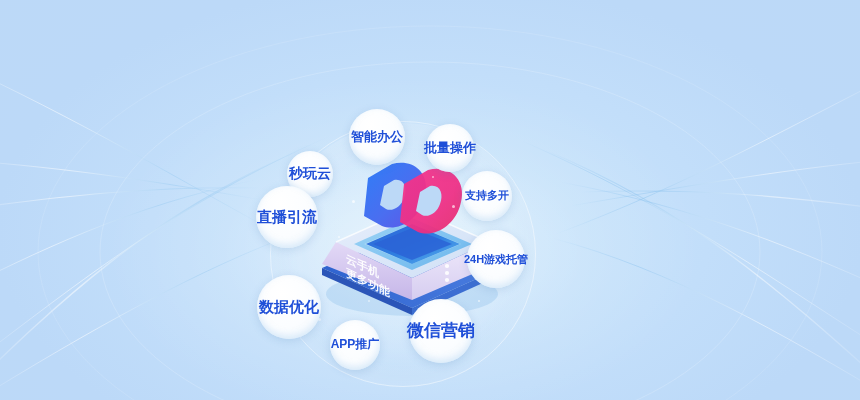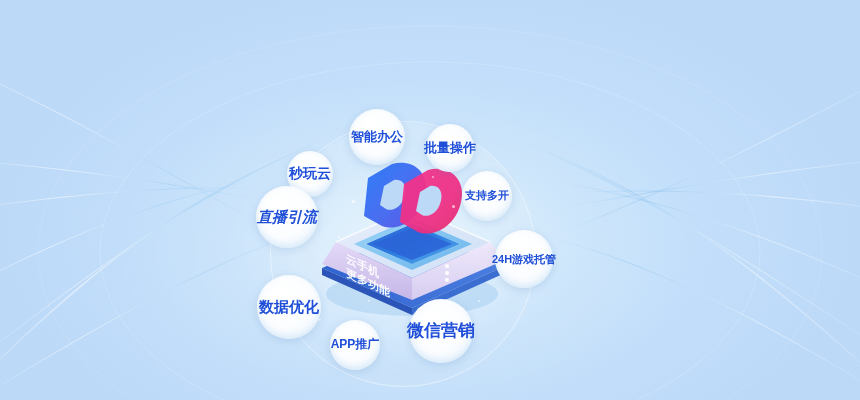--- a/index.html
+++ b/index.html
@@ -217,35 +217,35 @@
         <span>办公</span>
       </div>
       <div class="bubble" style="left: 426px; top: 124px; width: 48px; height: 48px; font-size: 13px; color: rgb(31, 79, 216);">
         <span>批量</span>
         <span>操作</span>
       </div>
       <div class="bubble" style="left: 462px; top: 171px; width: 50px; height: 50px; font-size: 11px; color: rgb(31, 79, 216); font-family: Liberation Mono, monospace;">
         <span>支持</span>
         <span>多开</span>
       </div>
-      <div class="bubble" style="left: 467px; top: 230px; width: 58px; height: 58px; font-size: 11px; color: rgb(31, 79, 216); margin-left: 28px;">
+      <div class="bubble" style="left: 467px; top: 230px; width: 58px; height: 58px; font-size: 11px; color: rgb(31, 79, 216);">
         <span>24H</span>
         <span>游戏托管</span>
       </div>
       <div class="bubble" style="left: 409px; top: 299px; width: 64px; height: 64px; font-size: 17px; color: rgb(31, 79, 216);">
         <span>微信</span>
         <span>营销</span>
       </div>
       <div class="bubble" style="left: 330px; top: 320px; width: 50px; height: 50px; font-size: 12px; color: rgb(31, 79, 216);">
         <span>APP</span>
         <span>推广</span>
       </div>
       <div class="bubble" style="left: 257px; top: 275px; width: 64px; height: 64px; font-size: 15px; color: rgb(31, 79, 216);">
         <span>数据</span>
         <span>优化</span>
       </div>
-      <div class="bubble" style="left: 256px; top: 186px; width: 62px; height: 62px; font-size: 15px; color: rgb(31, 79, 216); font-style: italic;">
+      <div class="bubble" style="left: 256px; top: 186px; width: 62px; height: 62px; font-size: 15px; color: rgb(31, 79, 216);">
         <span>直播</span>
         <span>引流</span>
       </div>
     </div>
 
 </div>
 
 </body></html>

